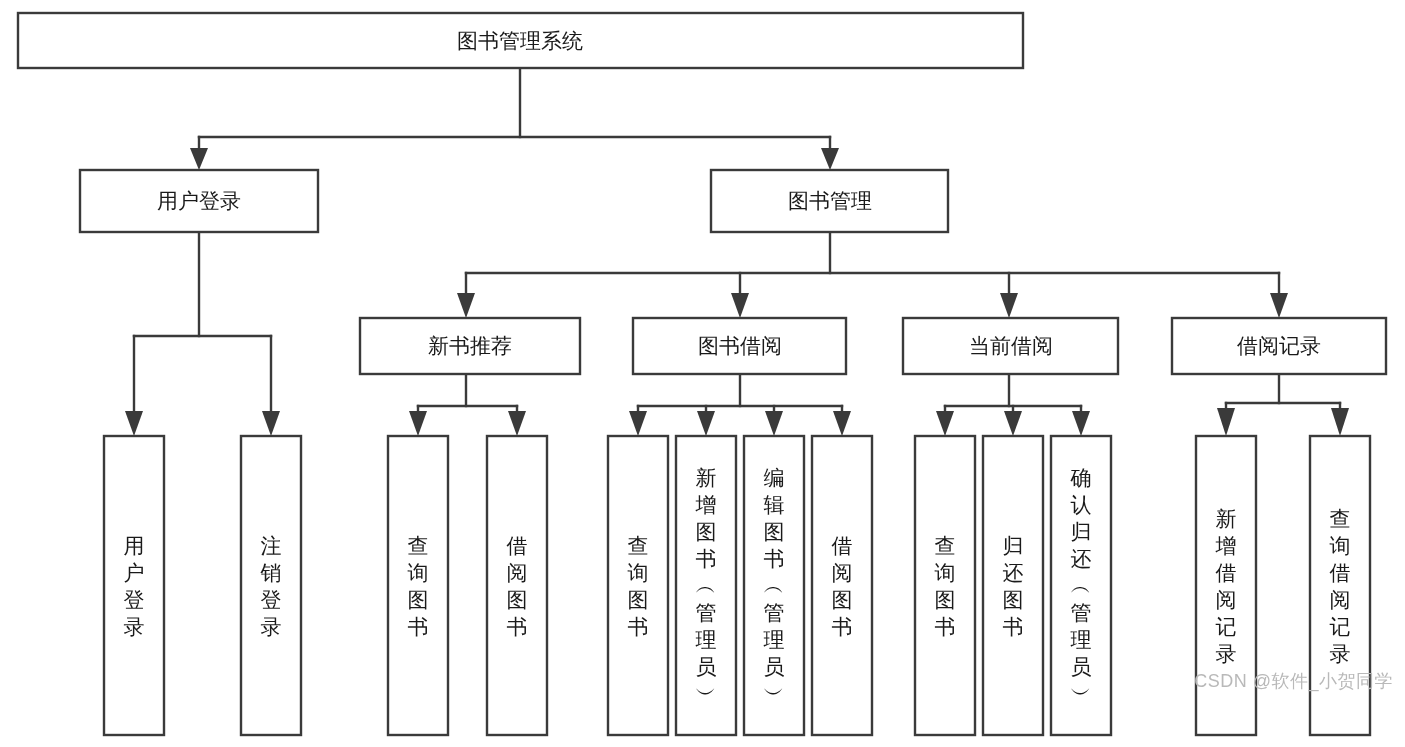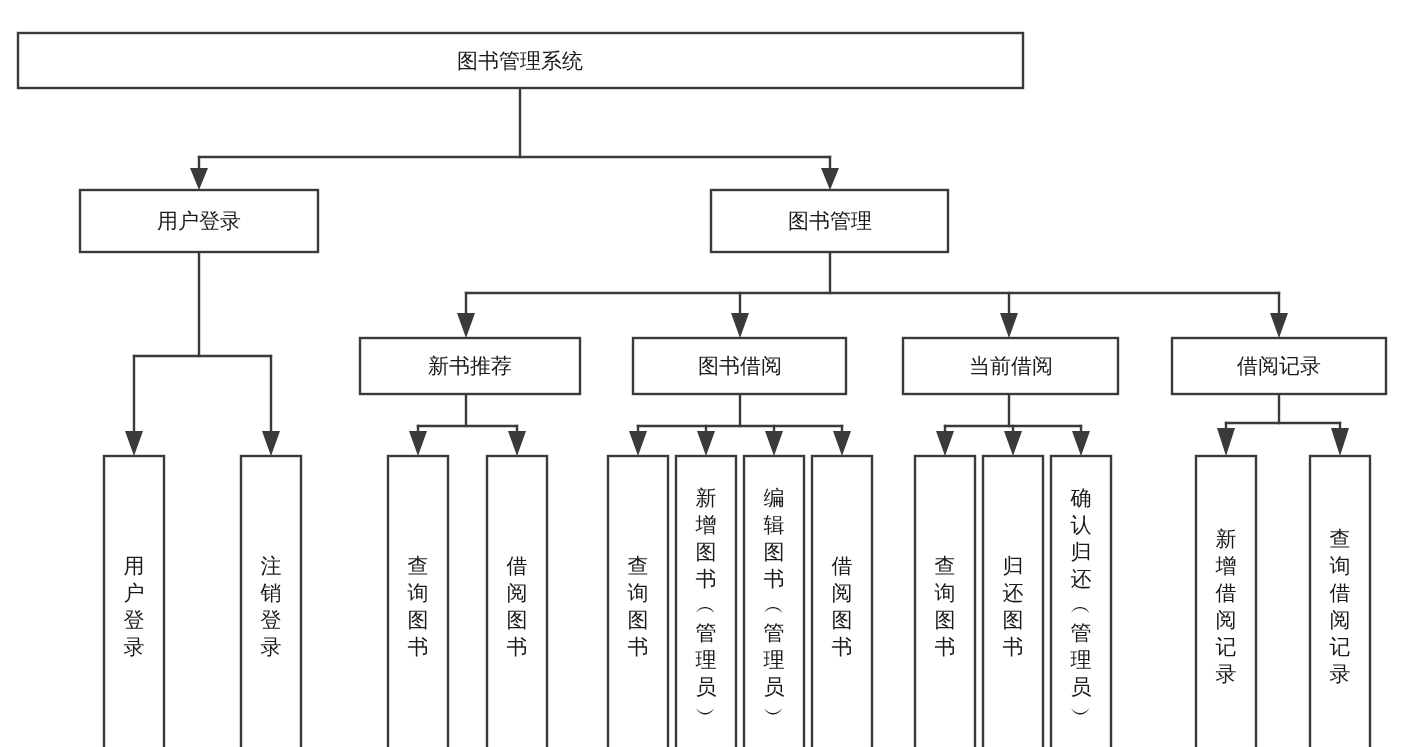--- a/index.html
+++ b/index.html
@@ -11,21 +11,20 @@
     width: 1405px;
     height: 747px;
     font-family: "Liberation Sans", "DejaVu Sans", sans-serif;
     overflow: hidden;
     position: relative;
   }
   #diagram-root {
     position: relative;
     width: 1405px;
     height: 699px;
-    margin-top: 20px;
   }
   svg.diagram-canvas {
     position: absolute;
     left: 0;
     top: 0;
     width: 1405px;
     height: 747px;
   }
   .node-box {
     fill: #ffffff;
@@ -239,13 +238,14 @@
         <text class="node-label-vertical vtext" x="1226" y="525.56"><tspan x="1226" dy="0">新</tspan><tspan x="1226" dy="27">增</tspan><tspan x="1226" dy="27">借</tspan><tspan x="1226" dy="27">阅</tspan><tspan x="1226" dy="27">记</tspan><tspan x="1226" dy="27">录</tspan></text>
       </g>
 
       <g>
         <rect class="node-box" x="1310" y="436" width="60" height="299"></rect>
         <text class="node-label-vertical vtext" x="1340" y="525.56"><tspan x="1340" dy="0">查</tspan><tspan x="1340" dy="27">询</tspan><tspan x="1340" dy="27">借</tspan><tspan x="1340" dy="27">阅</tspan><tspan x="1340" dy="27">记</tspan><tspan x="1340" dy="27">录</tspan></text>
       </g>
     </g>
   </svg>
 
+  <div class="watermark">CSDN @软件_小贺同学</div>
 </div>
 
 </body></html>

